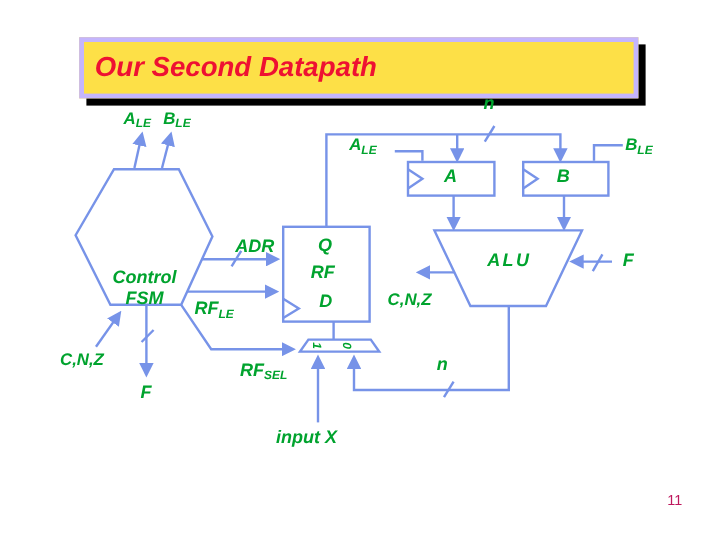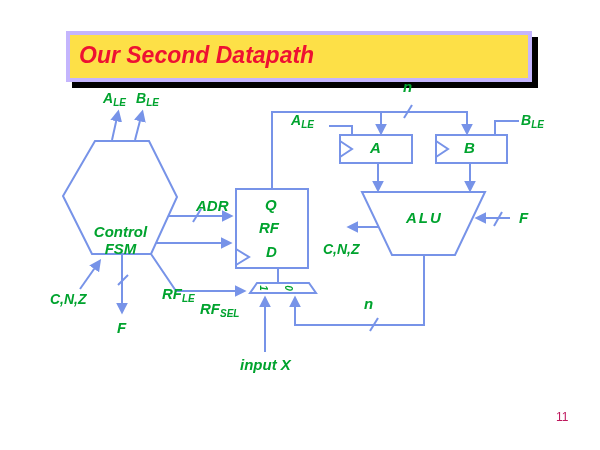--- a/index.html
+++ b/index.html
@@ -92,21 +92,21 @@
   <div class="lbl sm" style="left:103px;top:91px;"><span>A</span><sub class="sb">LE</sub></div>
   <div class="lbl sm" style="left:136px;top:91px;"><span>B</span><sub class="sb">LE</sub></div>
   <div class="lbl" style="left:403px;top:79px;">n</div>
 
   <div class="lbl ctr" style="left:78px;top:180px;width:85px;margin-top:44px;">
     <div>Control</div>
     <div>FSM</div>
   </div>
 
   <div class="lbl" style="left:180px;top:198px;margin-left:16px;">ADR</div>
-  <div class="lbl" style="left:162px;top:250px;margin-top:36px;"><span>RF</span><sub class="sb">LE</sub></div>
+  <div class="lbl" style="left:162px;top:250px;"><span>RF</span><sub class="sb">LE</sub></div>
   <div class="lbl" style="left:160px;top:301px;margin-left:40px;"><span>RF</span><sub class="sb">SEL</sub></div>
 
   <div class="lbl sm" style="left:50px;top:292px;">C,N,Z</div>
   <div class="lbl" style="left:117px;top:320px;">F</div>
 
   <div class="lbl sm" style="left:291px;top:113px;"><span>A</span><sub class="sb">LE</sub></div>
   <div class="lbl sm" style="left:521px;top:113px;"><span>B</span><sub class="sb">LE</sub></div>
 
   <div class="lbl" style="left:370px;top:140px;">A</div>
   <div class="lbl" style="left:464px;top:140px;">B</div>
@@ -116,16 +116,16 @@
   <div class="lbl" style="left:266px;top:244px;">D</div>
 
   <div class="lbl alu-sp" style="left:406px;top:210px;">ALU</div>
   <div class="lbl sm" style="left:323px;top:242px;">C,N,Z</div>
   <div class="lbl" style="left:519px;top:210px;">F</div>
 
   <div class="lbl" style="left:364px;top:296px;">n</div>
   <div class="muxd" style="left:260px;top:283px;">1</div>
   <div class="muxd" style="left:285px;top:283px;">0</div>
 
-  <div class="lbl" style="left:240px;top:357px;">input X</div>
+  <div class="lbl" style="left:230px;top:357px;">input X</div>
 
   <div class="pagenum">11</div>
 </div>
 
 </body></html>

